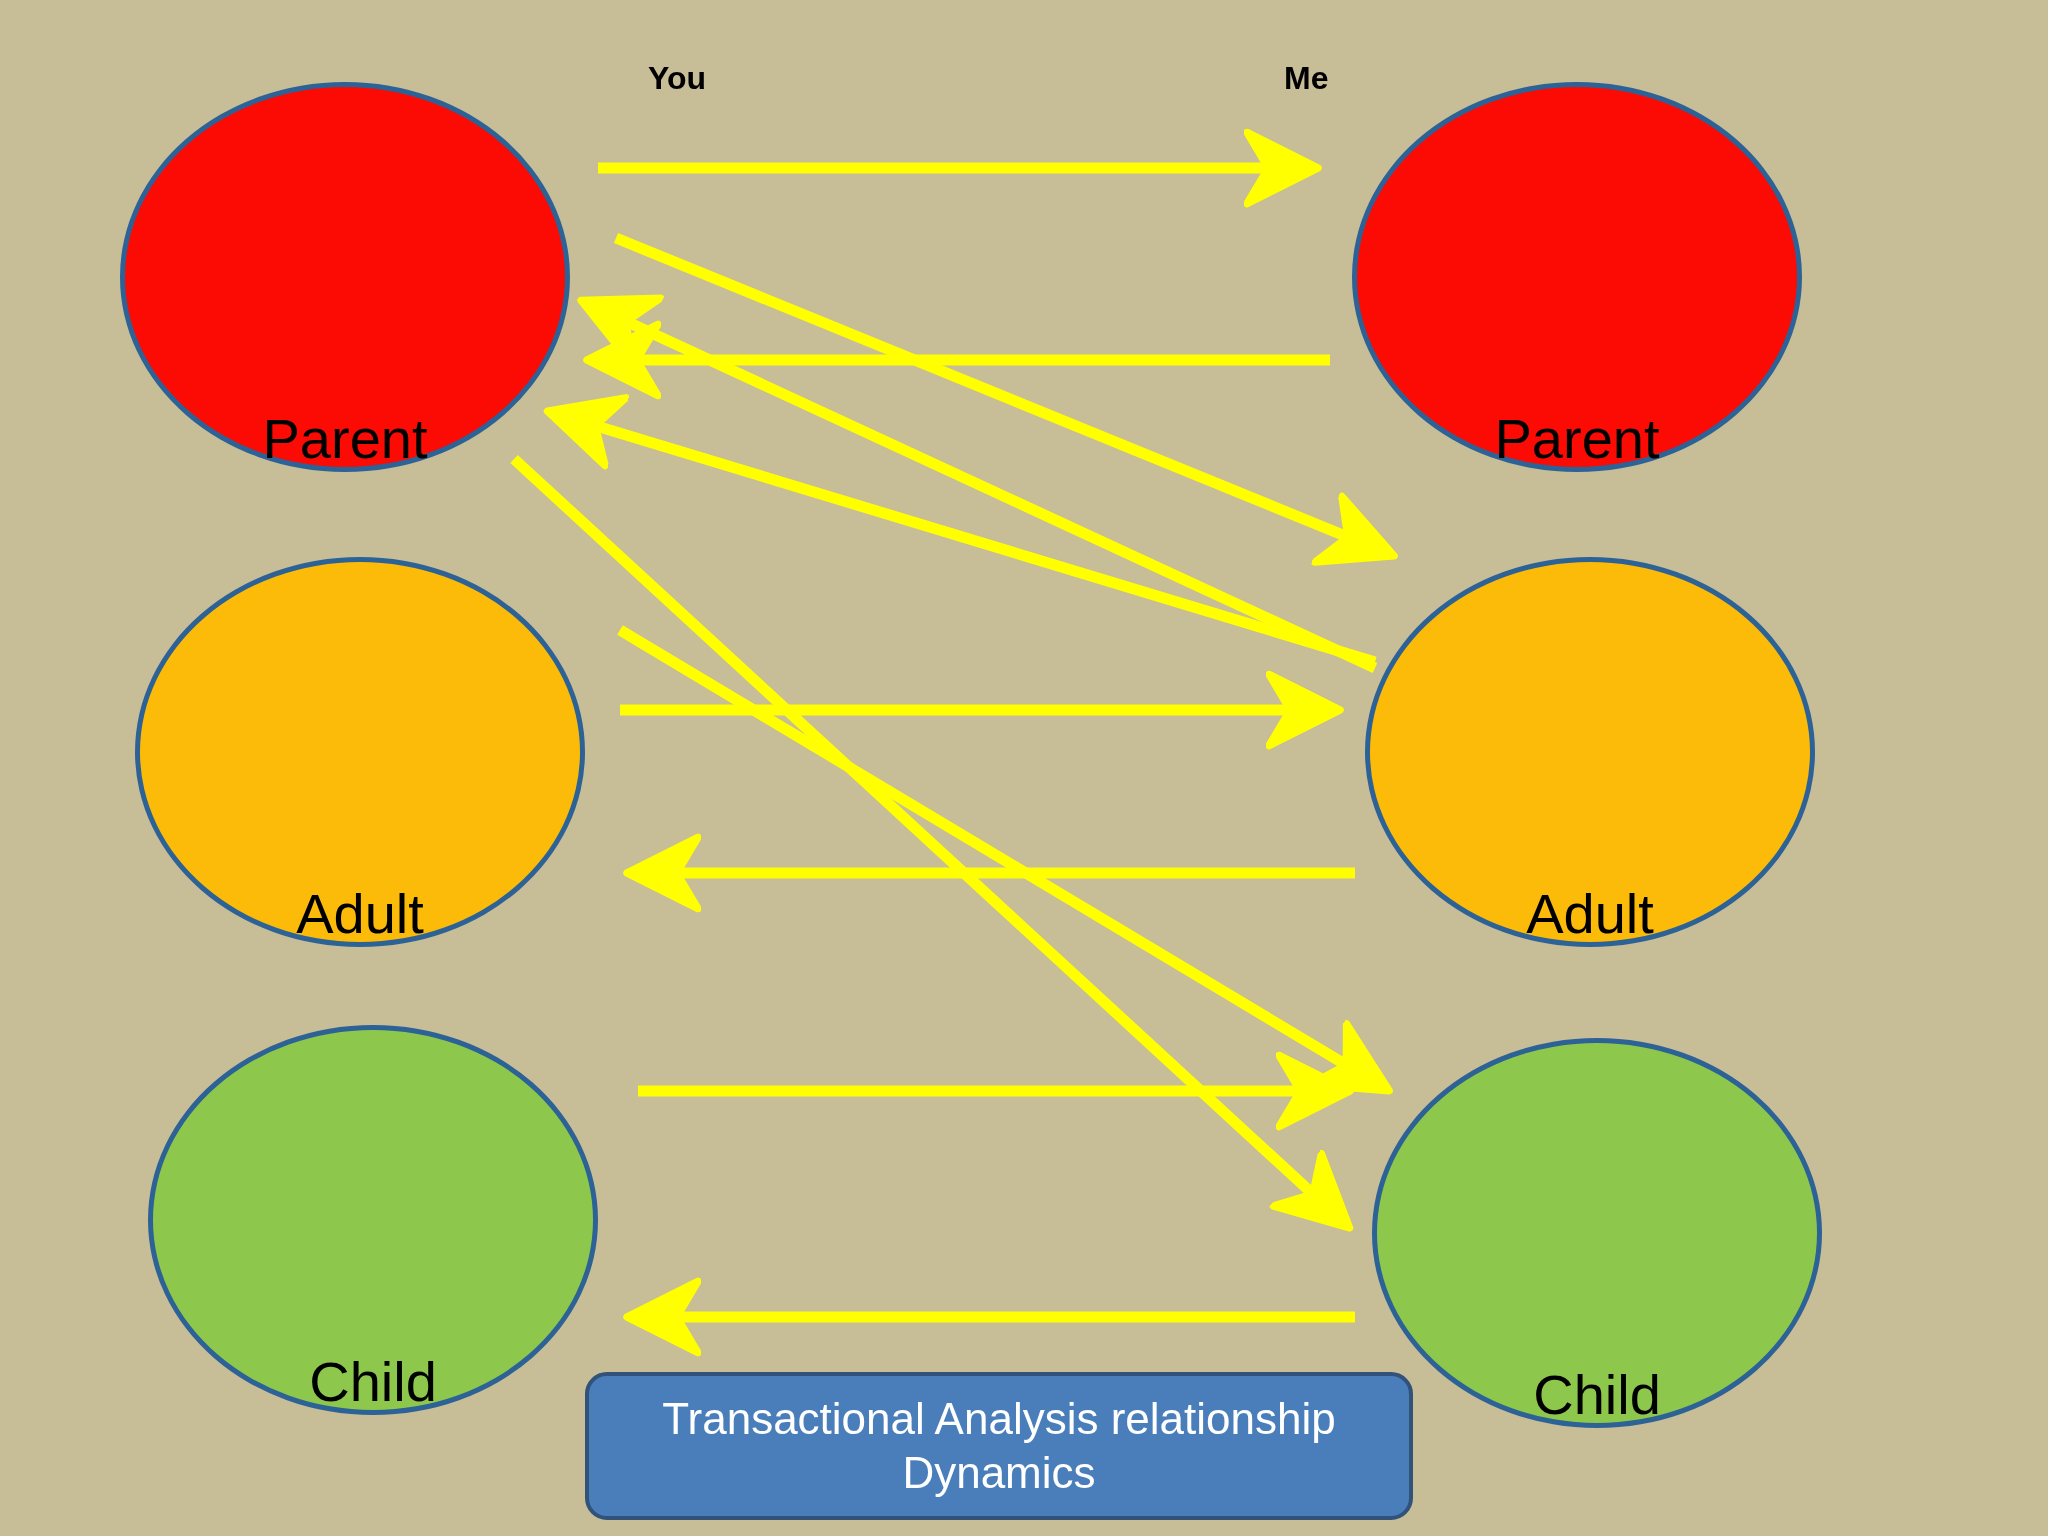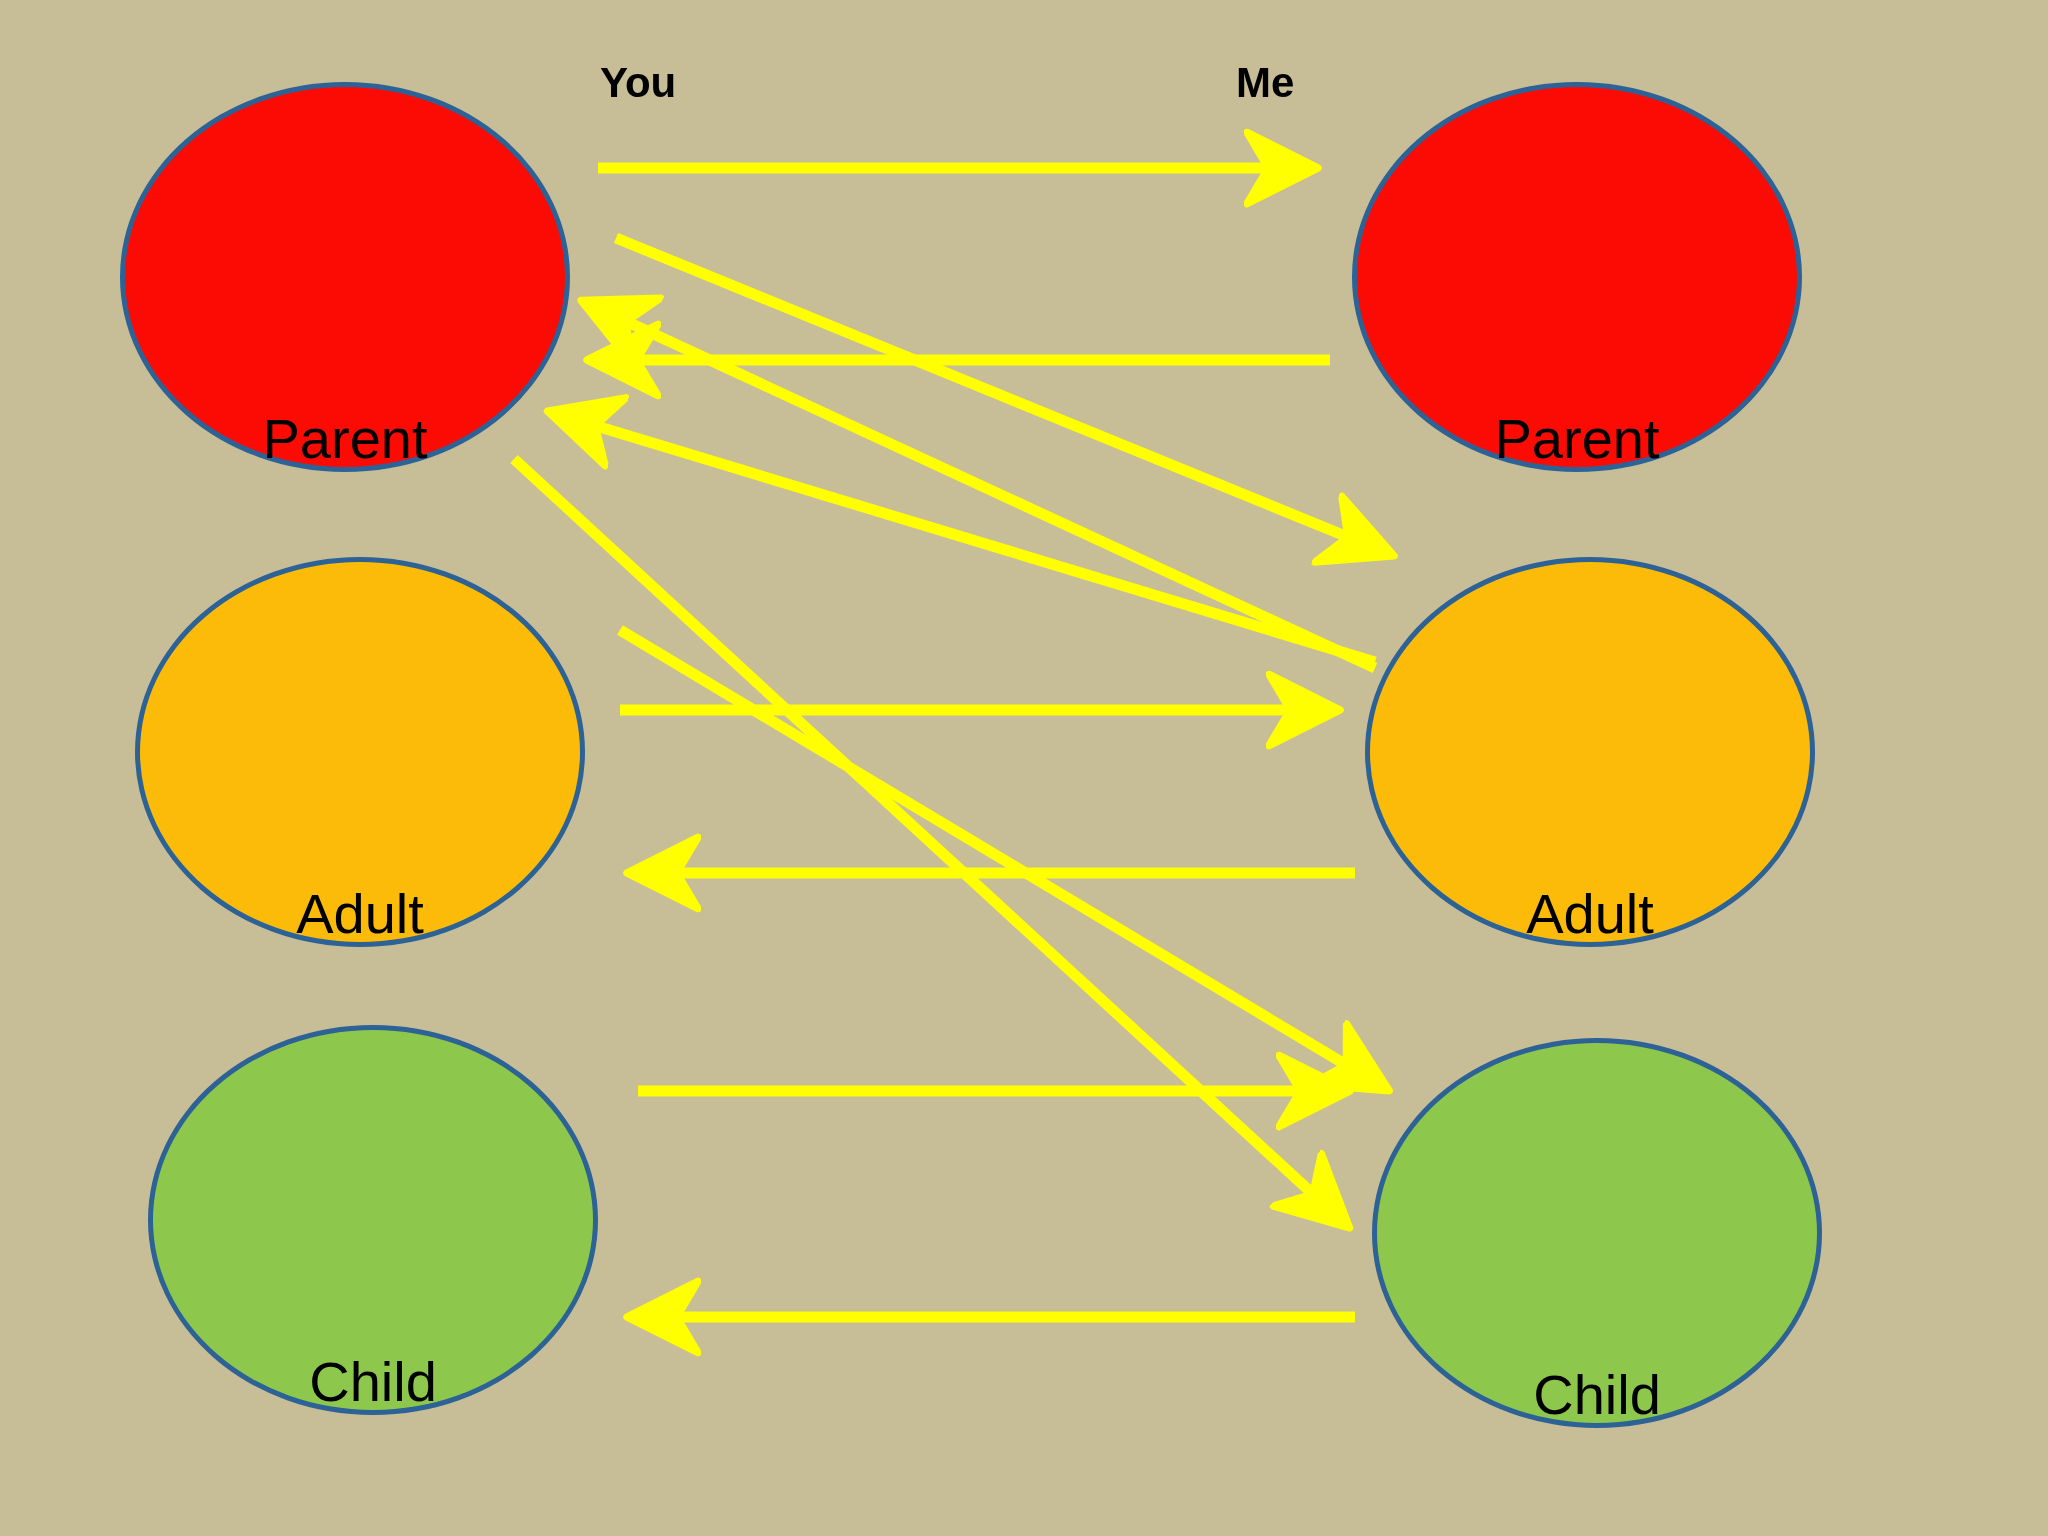--- a/index.html
+++ b/index.html
@@ -16,24 +16,25 @@
     position: relative;
     width: 2048px;
     height: 1536px;
     background: #c7bd96;
     overflow: hidden;
   }
   .col-label {
     position: absolute;
     font-family: "Liberation Sans", sans-serif;
     font-weight: bold;
-    font-size: 42px;
+    font-size: 32px;
     color: #000000;
     line-height: 1;
     white-space: nowrap;
+    margin-left: 48px;
   }
   #label-you { left: 600px; top: 62px; }
   #label-me  { left: 1236px; top: 62px; }
 
   .ego-circle {
     position: absolute;
     border-radius: 50%;
     border: 5px solid #2d6296;
     box-sizing: border-box;
     display: flex;
@@ -151,14 +152,21 @@
 
       <line x1="620" y1="630" x2="1378" y2="1084" marker-end="url(#ah)"></line>
 
       <line x1="1375" y1="662" x2="560" y2="415" marker-end="url(#ah)"></line>
 
       <line x1="1375" y1="668" x2="593" y2="306" marker-end="url(#ah)"></line>
 
     </g>
   </svg>
 
+  <div id="caption-box">
+    <div id="caption-text">
+      <span>Transactional Analysis relationship</span>
+      <br>
+      <span>Dynamics</span>
+    </div>
+  </div>
 
 </div>
 
 </body></html>

